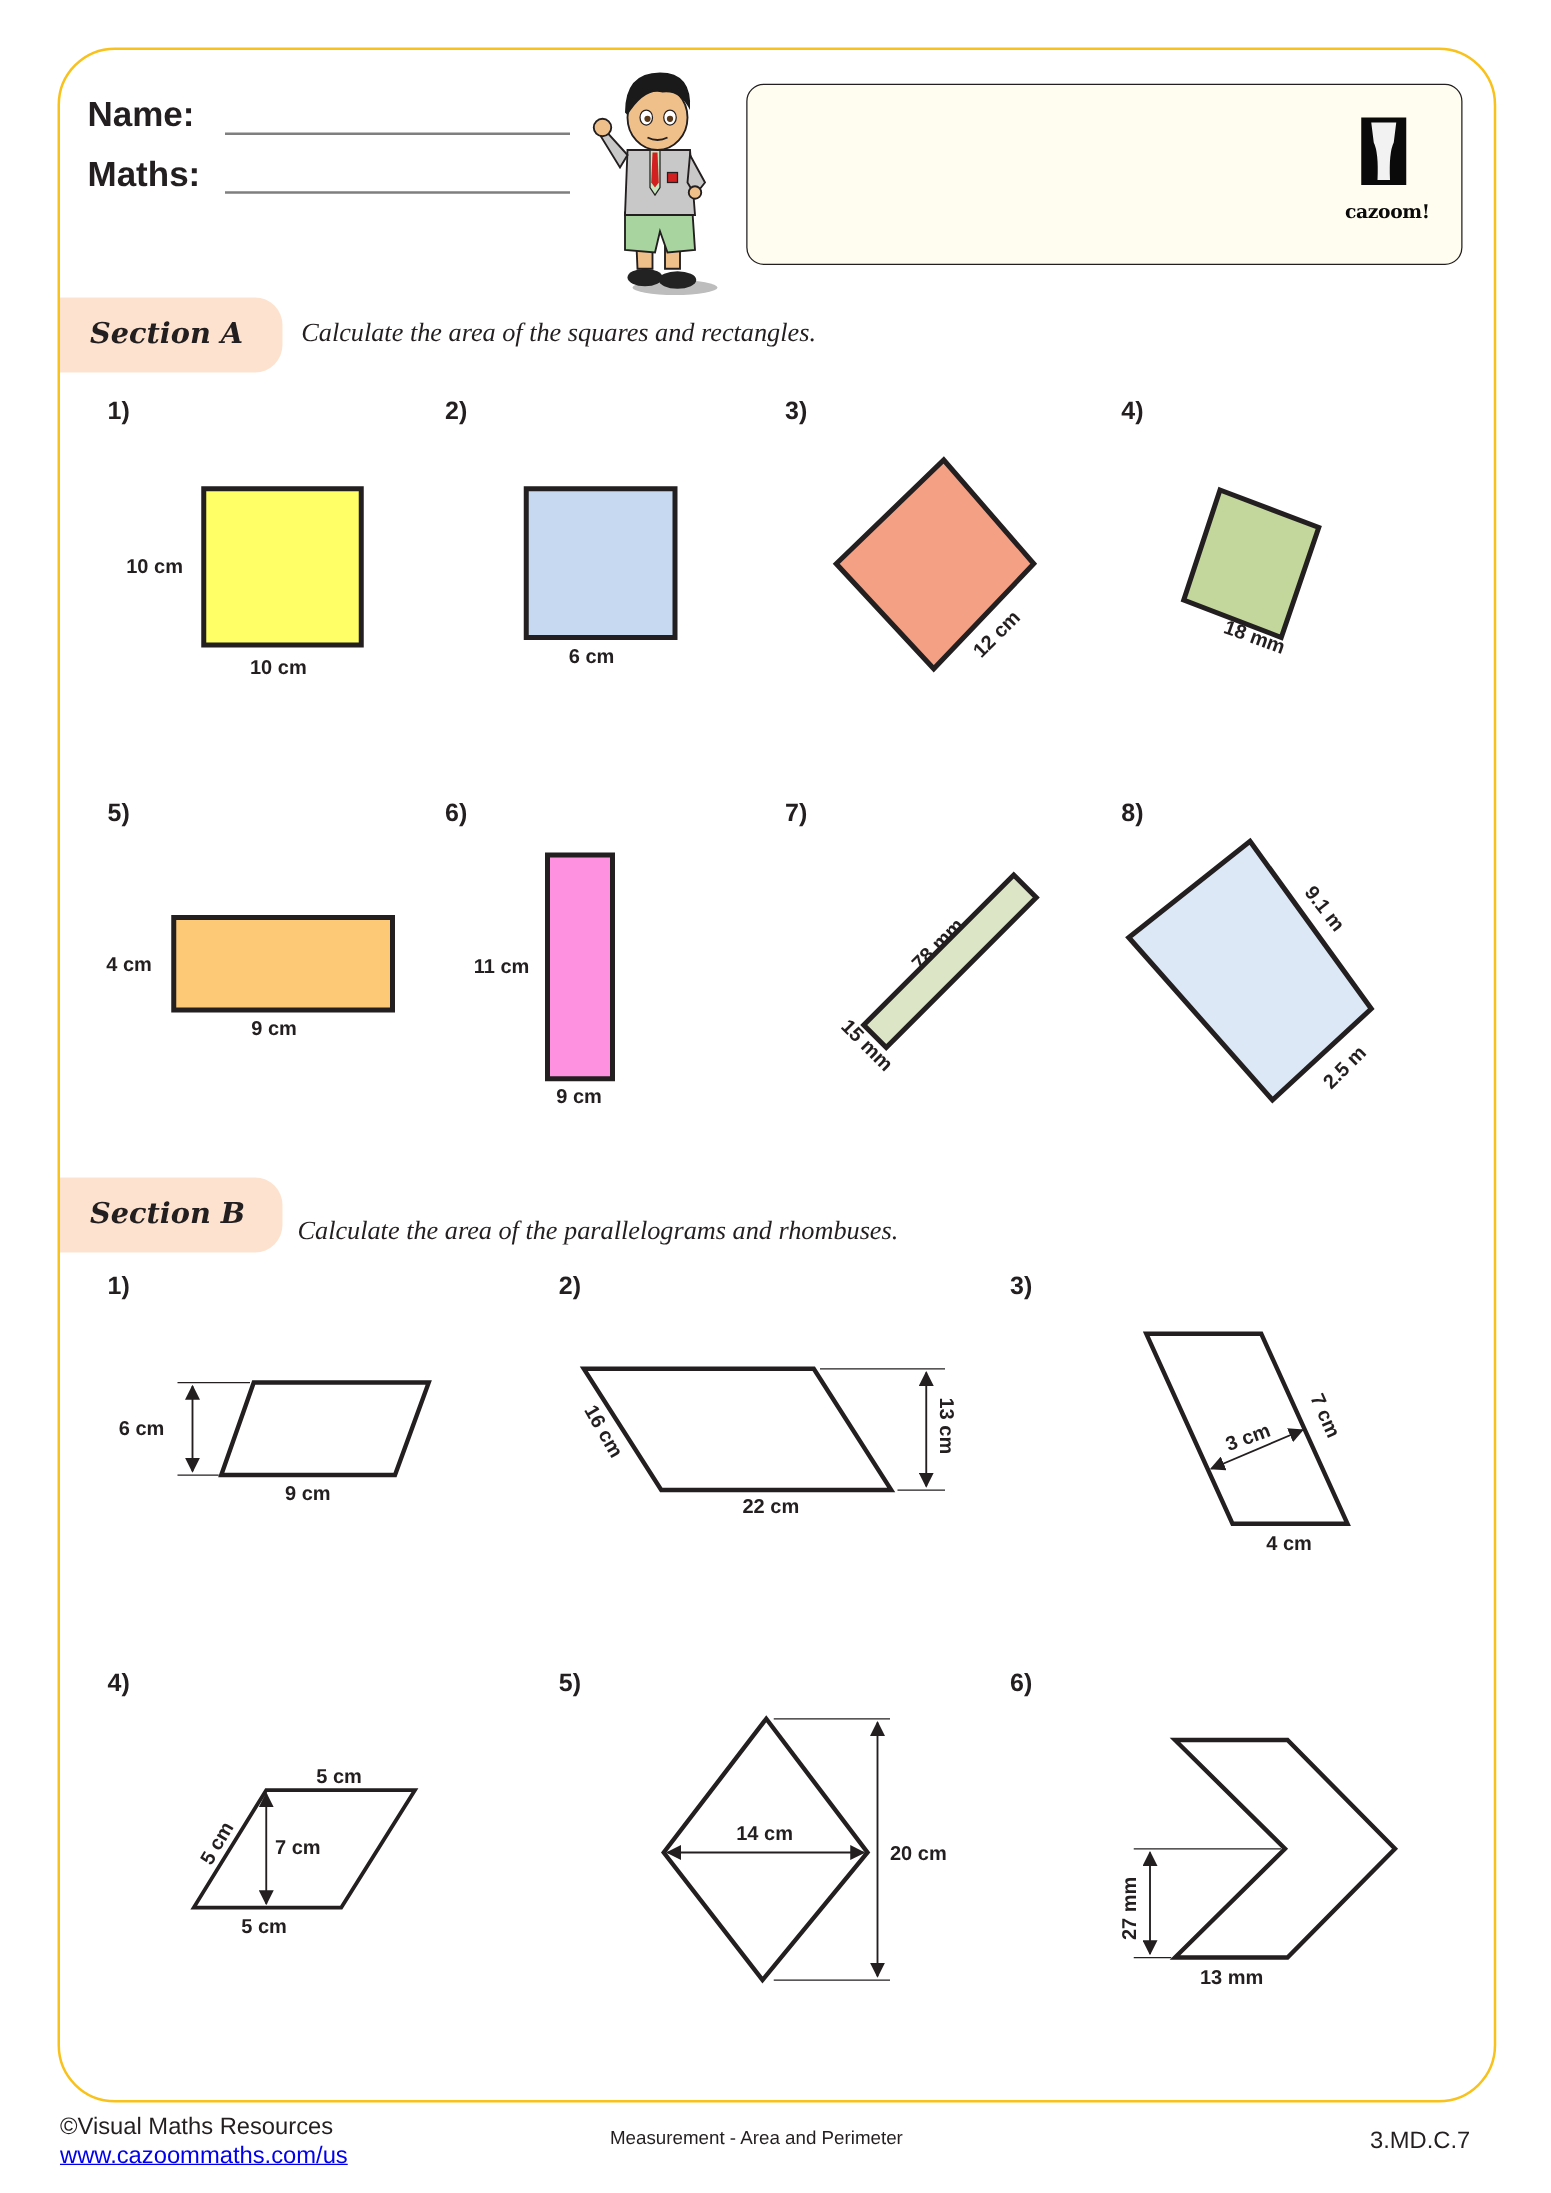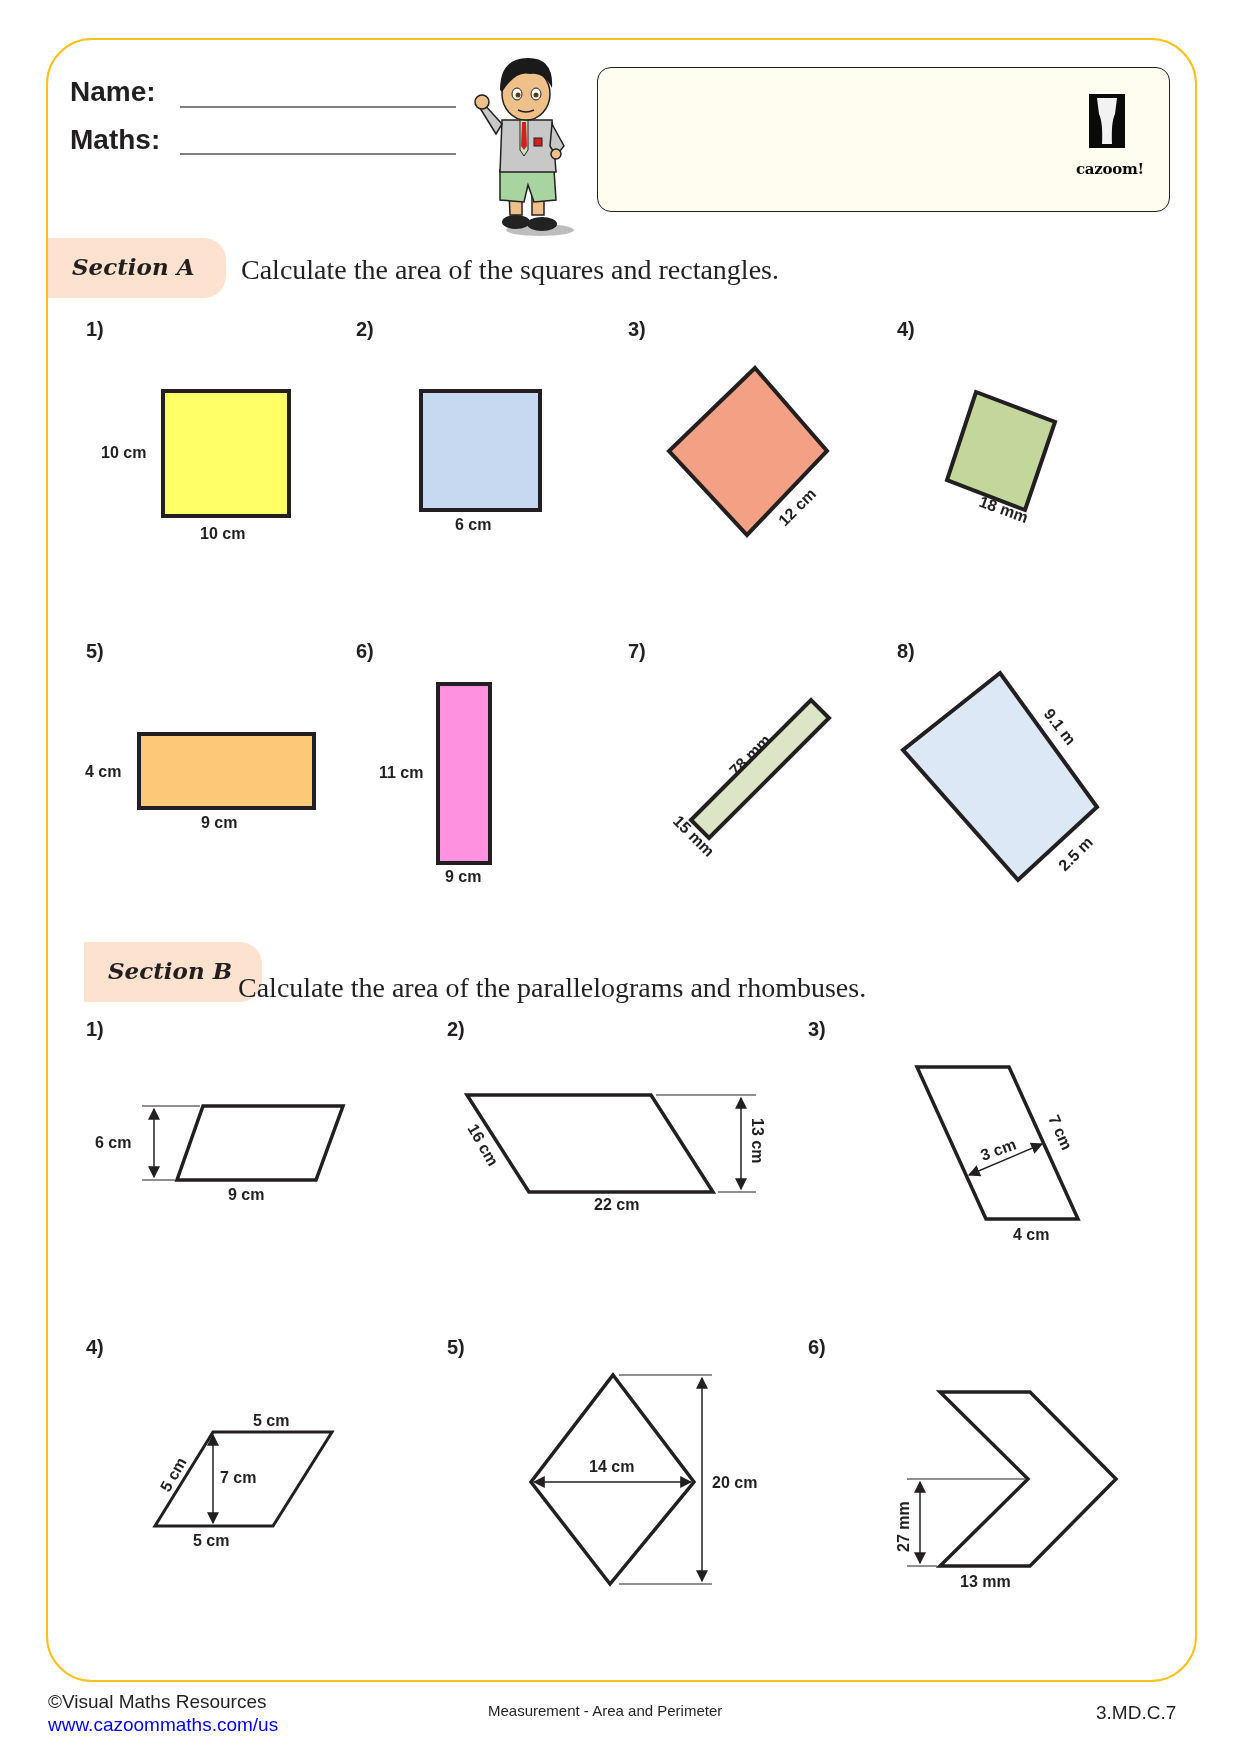--- a/index.html
+++ b/index.html
@@ -7,26 +7,26 @@
   .frame { position: absolute; left: 46px; top: 38px; width: 1151px; height: 1644px; border: 2px solid #f9c11b; border-radius: 46px; box-sizing: border-box; }
   .label-lg { position: absolute; font-family: "Liberation Sans", sans-serif; font-weight: bold; font-size: 28px; color: #231f20; }
   .line { position: absolute; height: 0; border-top: 2px solid #7f7f7f; }
   .title-box { position: absolute; left: 597px; top: 67px; width: 573px; height: 145px; background: #fffcf0; border: 1.5px solid #231f20; border-radius: 14px; box-sizing: border-box; }
   .title-text { position: absolute; left: 42px; top: 48px; font-family: "Liberation Sans", sans-serif; font-weight: bold; font-size: 37px; color: #231f20; letter-spacing: 0.2px; }
   .logo { position: absolute; left: 478px; top: 26px; width: 64px; height: 80px; }
   .logo-box { position: absolute; left: 13px; top: 0; width: 36px; height: 54px; background: #0a0a0a; }
   .logo-text { position: absolute; left: 0; top: 52px; width: 70px; font-family: "DejaVu Serif", serif; font-weight: bold; font-size: 15px; color: #0a0a0a; letter-spacing: -0.3px; margin-top: 14px; }
   .section-tab { position: absolute; left: 48px; width: 178px; height: 60px; background: #fde3cf; border-radius: 0 22px 22px 0; }
   .section-tab span { position: absolute; left: 24px; top: 15px; font-family: "DejaVu Serif", serif; font-style: italic; font-weight: bold; font-size: 23px; color: #231f20; }
-  .instruction { position: absolute; font-family: "Liberation Serif", serif; font-size: 28px; color: #231f20; }
+  .instruction { position: absolute; font-family: "Liberation Serif", serif; font-style: italic; font-size: 21px; color: #231f20; }
   .qnum { position: absolute; font-family: "Liberation Sans", sans-serif; font-weight: bold; font-size: 20px; color: #231f20; }
   svg.shapes { position: absolute; left: 0; top: 0; }
   svg text { font-family: "Liberation Sans", sans-serif; font-weight: bold; font-size: 16px; fill: #231f20; }
   .footer-left { position: absolute; left: 48px; top: 1690px; font-family: "Liberation Sans", sans-serif; font-size: 19px; color: #231f20; line-height: 23px; }
-  .footer-left a { color: #0000ee; }
+  .footer-left a { color: #0000ee; text-decoration: underline; }
   .footer-mid { position: absolute; left: 488px; top: 1702px; font-family: "Liberation Sans", sans-serif; font-size: 15px; color: #231f20; }
   .footer-right { position: absolute; left: 1096px; top: 1702px; font-family: "Liberation Sans", sans-serif; font-size: 19px; color: #231f20; }
   .boy { position: absolute; left: 470px; top: 50px; width: 110px; height: 190px; }
 </style>
 </head>
 <body>
 
 <div class="frame"></div>
 
 <div class="label-lg" style="left:70px; top:76px;">Name:</div>
@@ -76,21 +76,21 @@
 
 <div class="qnum" style="left:86px; top:318px;">1)</div>
 <div class="qnum" style="left:356px; top:318px;">2)</div>
 <div class="qnum" style="left:628px; top:318px;">3)</div>
 <div class="qnum" style="left:897px; top:318px;">4)</div>
 <div class="qnum" style="left:86px; top:640px;">5)</div>
 <div class="qnum" style="left:356px; top:640px;">6)</div>
 <div class="qnum" style="left:628px; top:640px;">7)</div>
 <div class="qnum" style="left:897px; top:640px;">8)</div>
 
-<div class="section-tab" style="top:942px;margin-left:36px;">
+<div class="section-tab" style="top:942px;">
   <span>Section B</span>
 </div>
 <div class="instruction" style="left:238px; top:972px;">Calculate the area of the parallelograms and rhombuses.</div>
 
 <div class="qnum" style="left:86px; top:1018px;">1)</div>
 <div class="qnum" style="left:447px; top:1018px;">2)</div>
 <div class="qnum" style="left:808px; top:1018px;">3)</div>
 <div class="qnum" style="left:86px; top:1336px;">4)</div>
 <div class="qnum" style="left:447px; top:1336px;">5)</div>
 <div class="qnum" style="left:808px; top:1336px;">6)</div>

